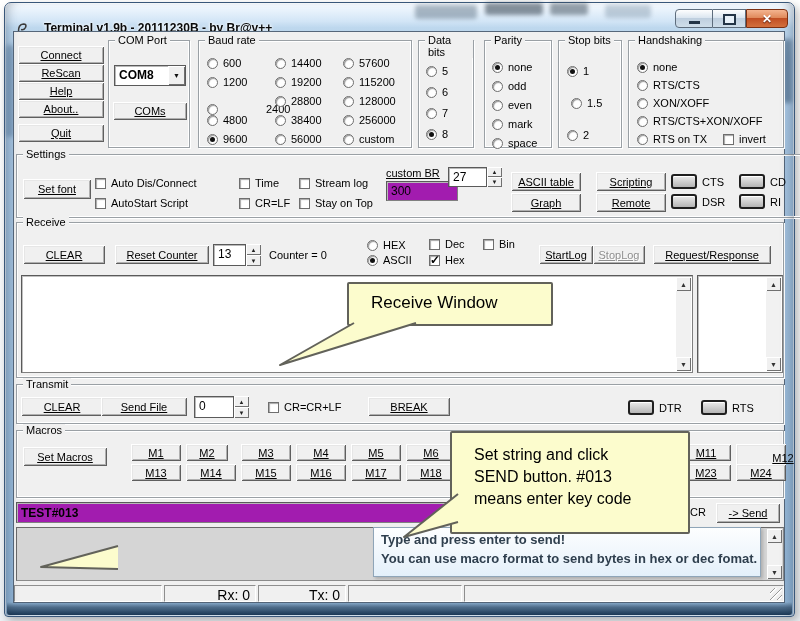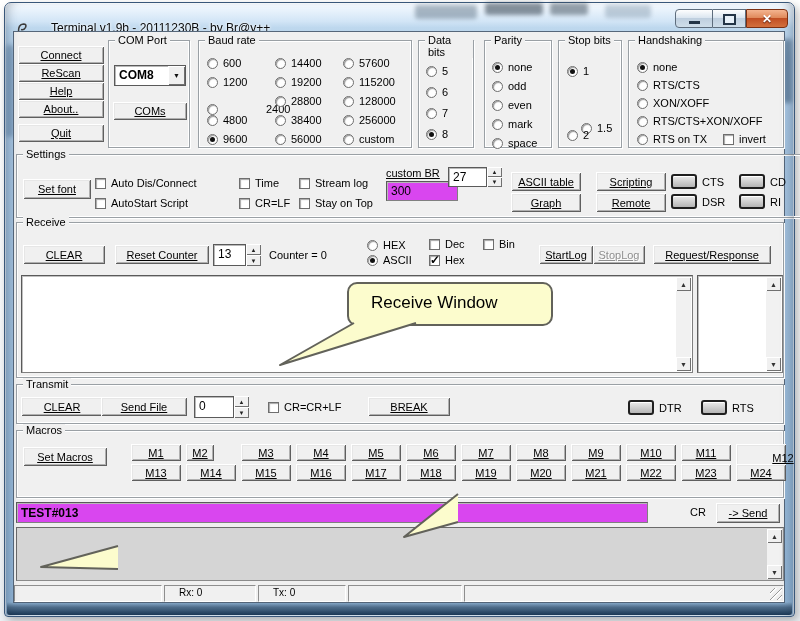--- a/index.html
+++ b/index.html
@@ -10,21 +10,21 @@
   .frame{position:absolute;left:4px;top:2px;width:789px;height:613px;border:1px solid #39577a;
     border-radius:7px 7px 4px 4px;
     background:linear-gradient(180deg,#f7fbff 0%,#d2e5f6 3%,#bed8ee 4%,#a9c6e2 9%,#9dbcd9 55%,#8fb2d3 100%);
     box-shadow:inset 0 0 0 1px rgba(255,255,255,.65), 3px 4px 10px rgba(0,0,0,.28);}
   .frame-glass{position:absolute;inset:0;border-radius:inherit;pointer-events:none;
     box-shadow:inset 10px 0 12px -8px rgba(25,45,70,.35), inset -10px 0 12px -8px rgba(25,45,70,.35);}
   .frame-bottom{position:absolute;left:2px;right:2px;bottom:1px;height:13px;border-radius:0 0 3px 3px;
     background:linear-gradient(180deg,rgba(40,70,100,0) 0%,rgba(35,62,90,.6) 40%,#1d3a57 100%);}
   .ghost{position:absolute;filter:blur(2px);border-radius:3px;}
 
-  .titlebar{position:absolute;left:10px;top:14px;height:22px;width:520px;display:flex;align-items:center;gap:21px;}
+  .titlebar{position:absolute;left:10px;top:14px;height:22px;width:520px;display:flex;align-items:center;gap:14px;font-weight:bold;}
   .title-text{font-size:12px;color:#0a0a0a;white-space:nowrap;text-shadow:0 0 3px #fff,0 0 4px #fff;}
 
   .capbtns{position:absolute;top:6px;left:670px;display:flex;z-index:5;}
   .cap{height:19px;border:1px solid #5e6d7d;box-sizing:border-box;position:relative;
     background:linear-gradient(180deg,#fefefe,#dbe6f0 45%,#bfcfdf 50%,#cfdeea);}
   .cap.min{width:38px;border-radius:4px 0 0 4px;}
   .cap.max{width:33px;border-left:none;}
   .cap.close{width:42px;border-radius:0 4px 4px 0;border-color:#7c3012;
     background:linear-gradient(180deg,#f4b490,#e08a5c 45%,#c14f24 50%,#d3703d);}
   .cap.min::after{content:"";position:absolute;left:13px;top:11px;width:11px;height:3px;background:#243547;}
@@ -43,21 +43,21 @@
   .group-label{position:absolute;top:-7px;left:6px;background:#f0f0f0;padding:0 3px;font-size:11px;line-height:12px;}
 
   .opt{position:absolute;display:flex;align-items:center;gap:5px;font-size:11px;white-space:nowrap;}
   .radio{width:11px;height:11px;border-radius:50%;background:#fff;border:1px solid #6e6e6e;box-shadow:inset 1px 1px 1px rgba(0,0,0,.4);position:relative;box-sizing:border-box;flex:none;}
   .radio.on::after{content:"";position:absolute;left:2px;top:2px;width:5px;height:5px;border-radius:50%;background:#111;}
   .checkbox{width:11px;height:11px;background:#fff;border:1px solid #6e6e6e;box-shadow:inset 1px 1px 1px rgba(0,0,0,.35);position:relative;box-sizing:border-box;flex:none;}
   .checkbox.on::after{content:"✓";position:absolute;left:0px;top:-3px;font-size:12px;font-weight:bold;color:#000;}
 
   .slabel{position:absolute;font-size:11px;white-space:nowrap;}
 
-  .field{position:absolute;background:#d946ef;border:1px solid #808080;border-top-color:#5a5a5a;border-left-color:#5a5a5a;
+  .field{position:absolute;background:#a21caf;border:1px solid #808080;border-top-color:#5a5a5a;border-left-color:#5a5a5a;
     box-shadow:inset 1px 1px 0 #b9b9b9;font-size:12px;padding:1px 4px;box-sizing:border-box;font-family:inherit;color:#000;}
   input.field{outline:none;}
 
   .spin{position:absolute;display:flex;box-sizing:border-box;}
   .spin .num{flex:1;background:#fff;border:1px solid #5a5a5a;box-shadow:inset 1px 1px 0 #b9b9b9;font-size:12px;padding:2px 4px;box-sizing:border-box;}
   .spin .arrows{width:15px;display:flex;flex-direction:column;}
   .spin .sa{flex:1;background:#f0f0f0;box-shadow:inset 1px 1px 0 #fff,inset -1px -1px 0 #707070;display:flex;align-items:center;justify-content:center;font-size:6px;color:#222;}
   .sa.up::after{content:"▲";} .sa.dn::after{content:"▼";}
 
   .combo{position:absolute;display:flex;background:#fff;border:1px solid #5a5a5a;box-shadow:inset 1px 1px 0 #b9b9b9;box-sizing:border-box;}
@@ -68,29 +68,29 @@
   .led-row{position:absolute;display:flex;align-items:center;gap:5px;font-size:11px;}
   .led{width:22px;height:11px;border:2px solid #1f1f1f;border-radius:3px;background:linear-gradient(180deg,#ececec,#b5b5b5);box-shadow:inset 0 1px 0 #fff;flex:none;}
 
   .pane{position:absolute;background:#fff;border:1px solid #808080;border-top-color:#5a5a5a;border-left-color:#5a5a5a;box-shadow:inset 1px 1px 0 #c0c0c0;box-sizing:border-box;}
   .scroll{position:absolute;top:1px;bottom:1px;right:1px;width:15px;background:#f1f1f1;display:flex;flex-direction:column;justify-content:space-between;}
   .sc-btn{height:14px;background:#f0f0f0;box-shadow:inset 1px 1px 0 #fff,inset -1px -1px 0 #707070;display:flex;align-items:center;justify-content:center;font-size:7px;color:#333;}
   .sc-btn.up::after{content:"▲";} .sc-btn.dn::after{content:"▼";}
 
   .txarea{position:absolute;background:#d5d5d5;border:1px solid #8a8a8a;border-top-color:#6a6a6a;border-left-color:#6a6a6a;box-sizing:border-box;}
 
-  .callout{position:absolute;background:#fcfccd;border:2px solid #62625a;border-radius:10px;z-index:30;box-sizing:border-box;}
+  .callout{position:absolute;background:#fcfccd;border:2px solid #62625a;border-radius:2px;z-index:30;box-sizing:border-box;}
   .callout .ct{position:absolute;white-space:pre-line;font-size:16px;color:#000;line-height:22px;}
   .tail{position:absolute;z-index:31;overflow:visible;}
 
   .tooltip{position:absolute;background:linear-gradient(180deg,#fdfeff,#e4f0fa);border:1px solid #8fa5b8;z-index:20;
     font-size:13px;font-weight:bold;color:#2f3f4e;padding:2px 7px;line-height:19px;box-shadow:2px 2px 3px rgba(0,0,0,.18);white-space:nowrap;}
 
   .statusbar{position:absolute;left:0px;bottom:0px;width:770px;height:17px;display:flex;gap:2px;}
-  .sb-panel{border:1px solid;border-color:#8e8e8e #fff #fff #8e8e8e;padding:1px 14px;box-sizing:border-box;font-size:10px;white-space:nowrap;position:relative;}
+  .sb-panel{border:1px solid;border-color:#8e8e8e #fff #fff #8e8e8e;padding:1px 5px;box-sizing:border-box;font-size:14px;white-space:nowrap;position:relative;text-align:right;}
   .grip{position:absolute;right:1px;bottom:1px;width:12px;height:12px;
     background:repeating-linear-gradient(135deg,transparent 0 3px,#9a9a9a 3px 4px,#fdfdfd 4px 5px);}
 </style>
 </head>
 <body>
 
 <div class="stage">
   <div class="frame">
 
     <div class="ghost" style="left:410px;top:2px;width:62px;height:14px;background:#64788a;opacity:.5;"></div>
@@ -238,21 +238,21 @@
             <span>space</span>
           </div>
       </div>
 
       <div class="group" style="left:544px;top:8px;width:64px;height:108px;">
         <span class="group-label">Stop bits</span>
         <div class="opt" style="left:8px;top:24px;">
             <span class="radio on"></span>
             <span>1</span>
           </div>
-        <div class="opt" style="left:22px;top:56px;margin-top:25px;">
+        <div class="opt" style="left:12px;top:56px;">
             <span class="radio"></span>
             <span>1.5</span>
           </div>
         <div class="opt" style="left:8px;top:88px;">
             <span class="radio"></span>
             <span>2</span>
           </div>
       </div>
 
       <div class="group" style="left:614px;top:8px;width:156px;height:108px;">
@@ -420,21 +420,21 @@
         <div class="led-row" style="left:684px;top:15px;">
             <span class="led"></span>
             <span>RTS</span>
           </div>
       </div>
 
       <div class="group" style="left:2px;top:398px;width:768px;height:68px;">
         <span class="group-label">Macros</span>
         <div class="btn" style="left:6px;top:16px;width:84px;height:19px;">Set Macros</div>
         <div class="btn" style="left:114px;top:13px;width:50px;height:17px;">M1</div>
-        <div class="btn" style="left:169px;top:13px;width:28px;height:17px;">M2</div>
+        <div class="btn" style="left:169px;top:13px;width:42px;height:17px;">M2</div>
         <div class="btn" style="left:224px;top:13px;width:50px;height:17px;">M3</div>
         <div class="btn" style="left:279px;top:13px;width:50px;height:17px;">M4</div>
         <div class="btn" style="left:334px;top:13px;width:50px;height:17px;">M5</div>
         <div class="btn" style="left:389px;top:13px;width:50px;height:17px;">M6</div>
         <div class="btn" style="left:444px;top:13px;width:50px;height:17px;">M7</div>
         <div class="btn" style="left:499px;top:13px;width:50px;height:17px;">M8</div>
         <div class="btn" style="left:554px;top:13px;width:50px;height:17px;">M9</div>
         <div class="btn" style="left:609px;top:13px;width:50px;height:17px;">M10</div>
         <div class="btn" style="left:664px;top:13px;width:50px;height:17px;">M11</div>
         <div class="btn" style="left:719px;top:13px;width:50px;height:27px;padding-left:44px;">M12</div>
@@ -456,38 +456,47 @@
       <span class="slabel" style="left:676px;top:474px;">CR</span>
       <div class="btn" style="left:702px;top:471px;width:64px;height:20px;">-&gt; Send</div>
 
       <div class="txarea" style="left:2px;top:495px;width:768px;height:54px;">
         <div class="scroll">
             <div class="sc-btn up"></div>
             <div class="sc-btn dn"></div>
           </div>
       </div>
 
+      <div class="tooltip" style="left:359px;top:495px;width:372px;height:44px;">
+        <div>Type and press enter to send!</div>
+        <div>You can use macro format to send bytes in hex or dec fomat.</div>
+      </div>
 
       <div class="statusbar">
         <div class="sb-panel" style="width:148px;"></div>
         <div class="sb-panel" style="width:92px;">Rx: 0</div>
         <div class="sb-panel" style="width:88px;">Tx: 0</div>
         <div class="sb-panel" style="width:114px;"></div>
         <div class="sb-panel" style="flex:1;">
             <span class="grip"></span>
           </div>
       </div>
 
       <div class="callout" style="left:333px;top:250px;width:206px;height:44px;">
         <div class="ct" style="left:22px;top:8px;font-size:17px;">Receive Window</div>
       </div>
       <svg class="tail" style="left:254px;top:284px;" width="160" height="58">
         <path d="M86,7 L12,49 L148,7" fill="#fcfccd" stroke="#62625a" stroke-width="2" stroke-linejoin="round"></path>
       </svg>
 
+      <div class="callout" style="left:436px;top:399px;width:240px;height:103px;">
+        <div class="ct" style="left:22px;top:11px;">Set string and click
+SEND button. #013
+means enter key code</div>
+      </div>
       <svg class="tail" style="left:380px;top:450px;" width="80" height="70">
         <path d="M64,12 L10,55 L64,40" fill="#fcfccd" stroke="#62625a" stroke-width="2" stroke-linejoin="round"></path>
       </svg>
 
       <svg class="tail" style="left:18px;top:500px;" width="95" height="50">
         <path d="M86,14 L9,35 L86,37" fill="#fcfccd" stroke="#62625a" stroke-width="2" stroke-linejoin="round"></path>
       </svg>
 
     </div>
 

